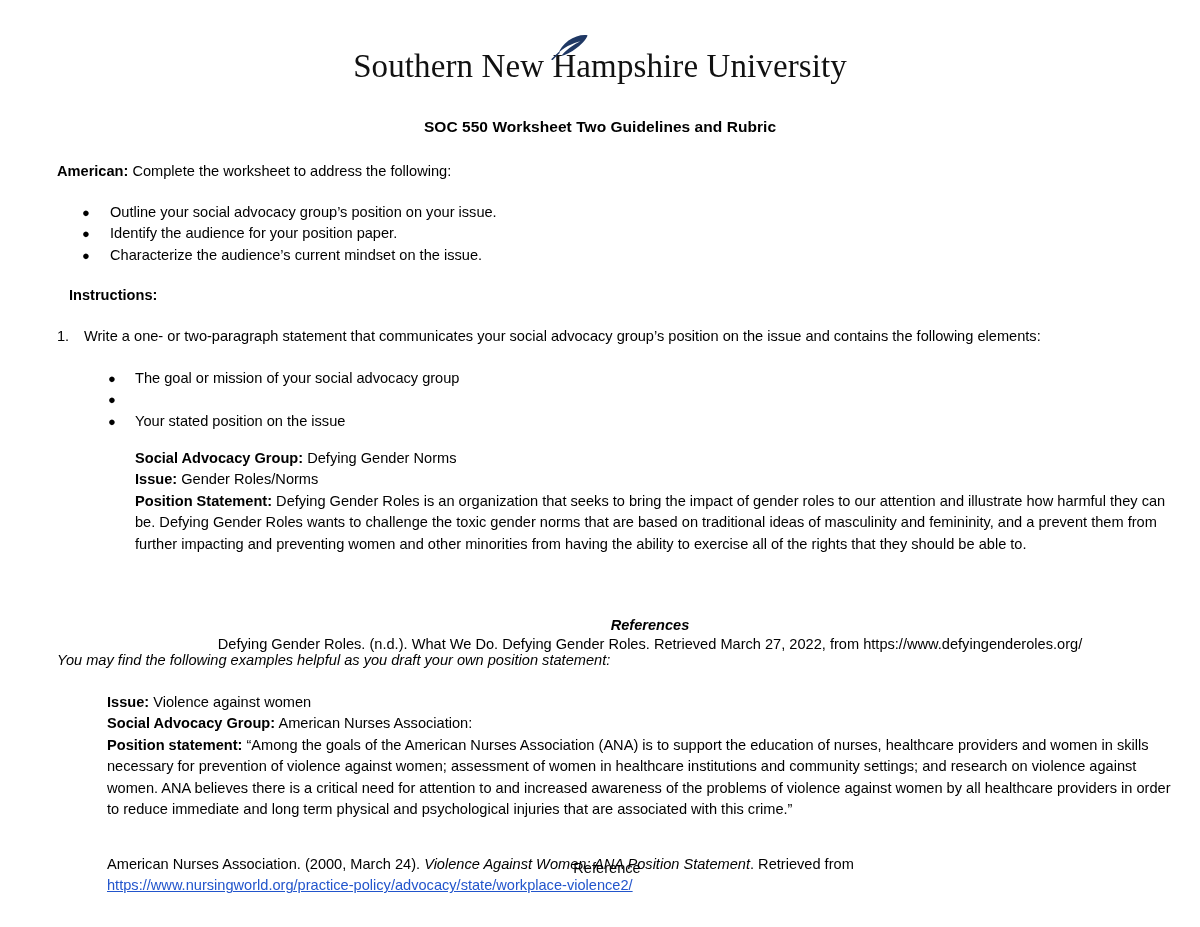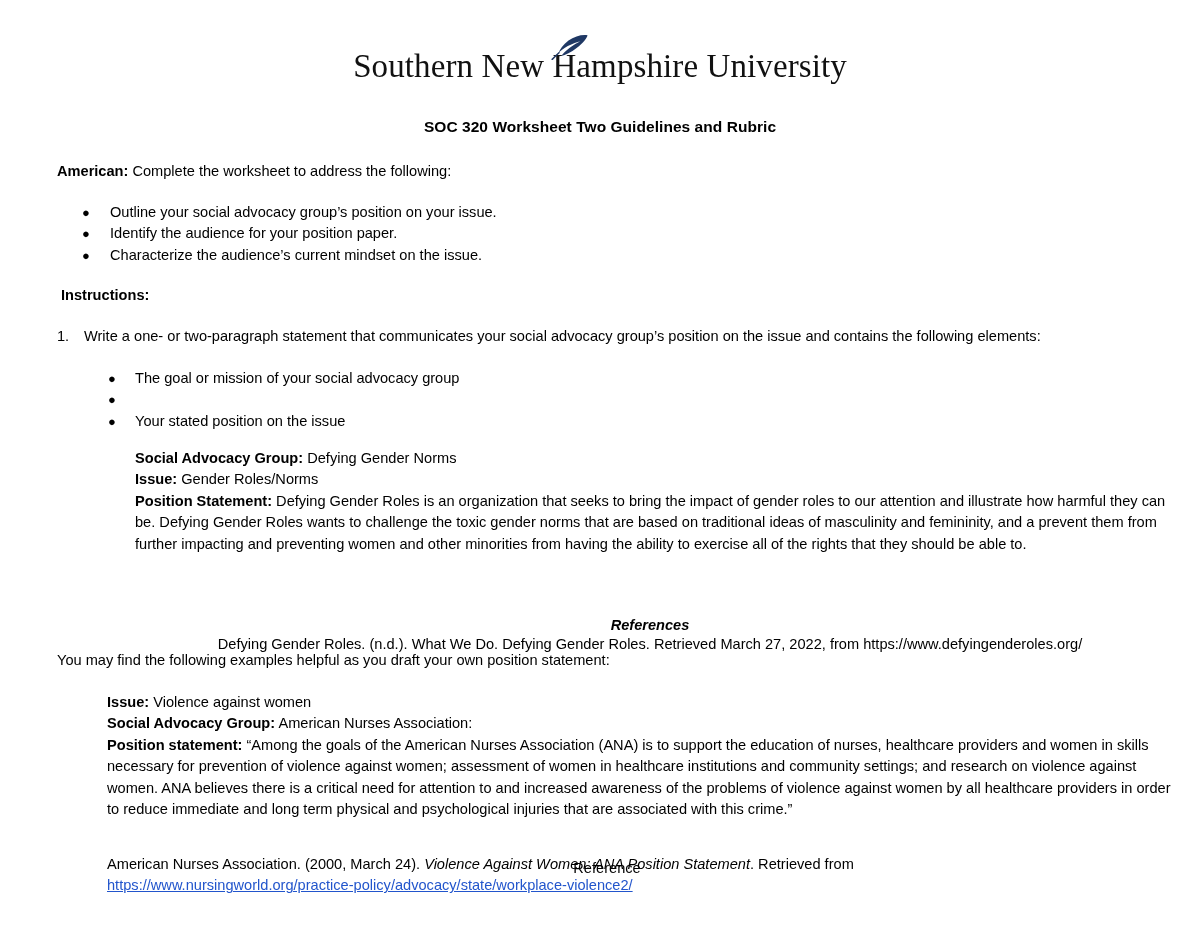--- a/index.html
+++ b/index.html
@@ -88,40 +88,40 @@
     flex: 0 0 auto;
     font-size: 13px;
     line-height: 21.4px;
   }
   .bul-txt { flex: 1 1 auto; }
 
   
   #overview-bullets .bul-mark { width: 53px; text-align: left; padding-left: 25px; box-sizing: border-box; }
 
   
-  #instructions-head { left: 61px; top: 285px; }
+  #instructions-head { left: 69px; top: 285px; }
 
   
   #num-item-1 { left: 57px; top: 326px; width: 1100px; display: flex; }
   #num-item-1 .num-mark { flex: 0 0 27px; }
   #num-item-1 .num-txt { flex: 1 1 auto; }
 
   
   #element-bullets { left: 57px; top: 368px; width: 700px; }
   #element-bullets .bul-mark { width: 78px; text-align: left; padding-left: 51px; box-sizing: border-box; }
 
   
   #example-one { left: 135px; top: 448px; width: 1035px; }
 
   
   #references-head { left: 135px; top: 591px; width: 1030px; }
   #references-entry { left: 135px; top: 610px; width: 1030px; }
 
   
-  #examples-lead { left: 57px; top: 650px; width: 1000px; }
+  #examples-lead { left: 57px; top: 650px; width: 1000px; font-style: italic; }
 
   
   #example-two { left: 107px; top: 692px; width: 1065px; }
 
   
   #reference-head { left: 107px; top: 834px; width: 1000px; }
   #reference-entry { left: 107px; top: 854px; width: 1000px; }
 
   .link {
     color: #2255cc;
@@ -137,21 +137,21 @@
   <div class="logo-block">
     <span class="logo-wrap">
       <span class="logo-wordmark">Southern New Hampshire University</span>
       <svg class="logo-feather" viewBox="0 0 38 26" aria-hidden="true">
         <path d="M36.5 1.2 C31.5 0.2 23.5 2.0 17.5 6.5 C12.0 10.6 8.8 15.4 7.4 19.2 C9.6 17.0 12.9 14.3 16.8 12.1 C21.4 9.5 26.2 7.9 29.4 7.2 C26.6 8.6 22.2 11.0 18.4 13.9 C14.6 16.8 11.8 19.8 10.3 22.1 C14.3 21.0 20.2 18.2 25.6 14.0 C32.2 8.9 36.3 3.6 36.5 1.2 Z" fill="#1F3864"></path>
         <path d="M8.0 18.8 C5.6 21.0 3.2 23.4 1.2 25.4" stroke="#1F3864" stroke-width="1.5" fill="none" stroke-linecap="round"></path>
       </svg>
     </span>
   </div>
 
-  <div class="doc-title">SOC 320 Worksheet Two Guidelines and Rubric</div>
+  <div class="doc-title">SOC 550 Worksheet Two Guidelines and Rubric</div>
 
   <div class="blk" id="overview-line">
     <span class="b">American:</span><span> Complete the worksheet to address the following:</span>
   </div>
 
   <div class="blk" id="overview-bullets">
     <div class="bul-row">
       <span class="bul-mark">●</span>
       <span class="bul-txt">Outline your social advocacy group’s position on your issue.</span>
     </div>

